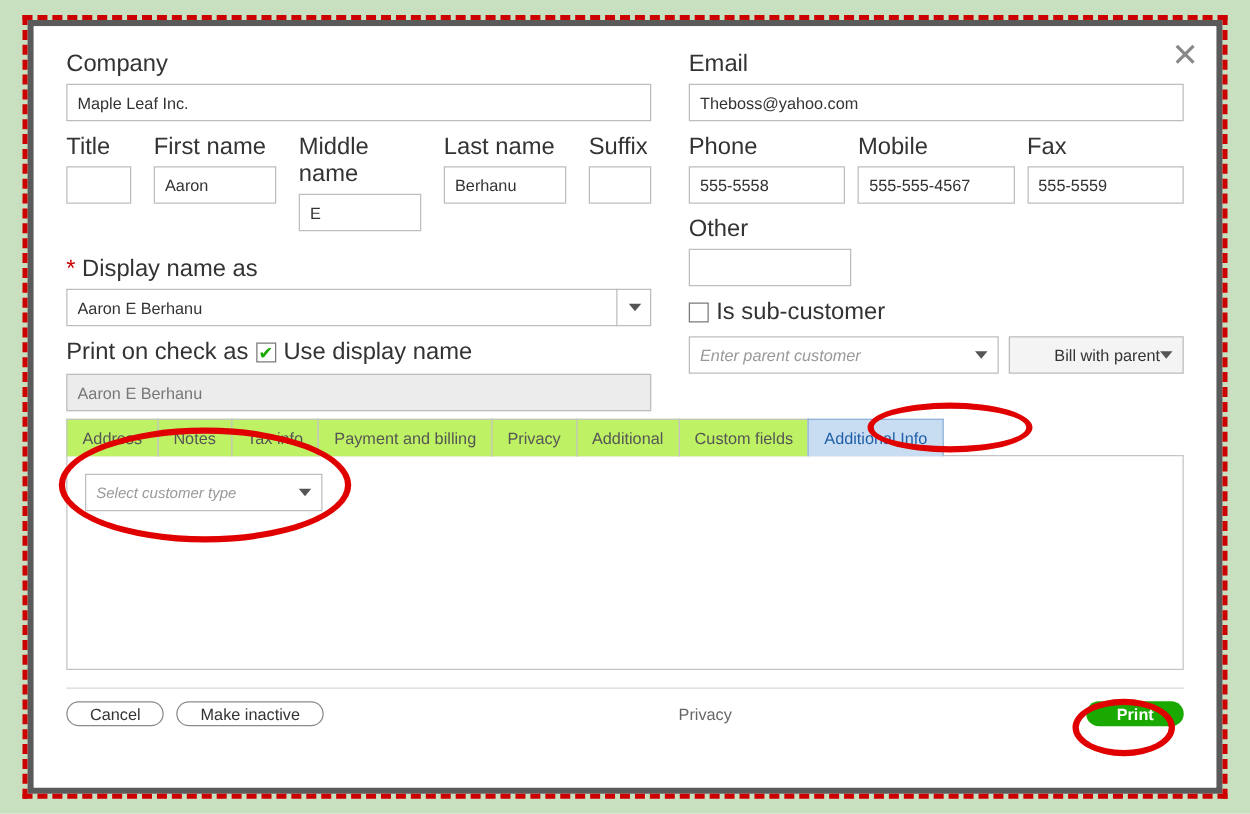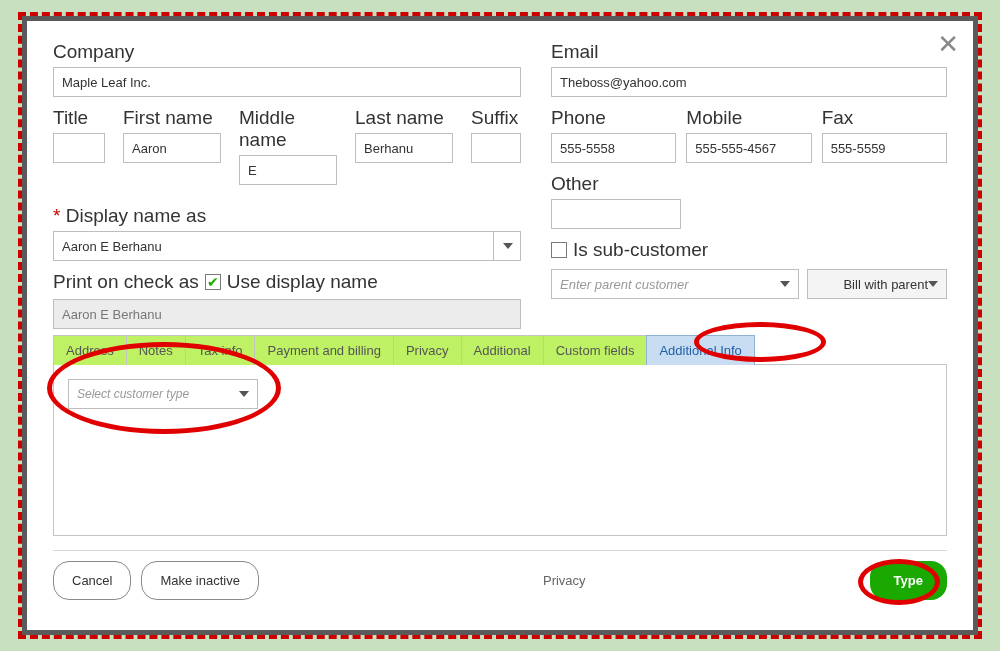--- a/index.html
+++ b/index.html
@@ -116,21 +116,21 @@
 .customer-type-label { font-size: 13px; color: #333; margin-bottom: 6px; }
 .customer-type-select {
   width: 190px; height: 30px; border: 1px solid #bdbdbd;
   padding: 4px 8px; font-size: 12px; color: #999; font-style: italic;
   display: flex; align-items: center; justify-content: space-between;
 }
 .footer-divider { border-top: 1px solid #d7d7d7; margin: 14px 0 10px 0; }
 .footer { display: flex; align-items: center; justify-content: space-between; }
 .footer-left { display: flex; gap: 10px; }
 .btn {
-  height: 39px; padding: 0 18px; border-radius: 16px;
+  height: 20px; padding: 0 18px; border-radius: 16px;
   border: 1px solid #8a8a8a; background: #fff; color: #333;
   font-size: 13px; cursor: pointer;
 }
 .btn-save {
   background: #1aa900; color: #fff; border: none; font-weight: 700;
   padding: 0 24px;
 }
 .privacy { font-size: 13px; color: #666; }
 .caret-down {
   width: 0; height: 0;
@@ -267,21 +267,21 @@
   </div>
 
   <div class="footer-divider"></div>
 
   <div class="footer">
     <div class="footer-left">
       <button class="btn">Cancel</button>
       <button class="btn">Make inactive</button>
     </div>
     <div class="privacy">Privacy</div>
-    <button class="btn btn-save">Type</button>
+    <button class="btn btn-save">Print</button>
   </div>
 
 </div>
 </div>
 
 <div class="dashed-border"></div>
 <div class="oval oval-1"></div>
 <div class="oval oval-2"></div>
 <div class="oval oval-3"></div>
 

